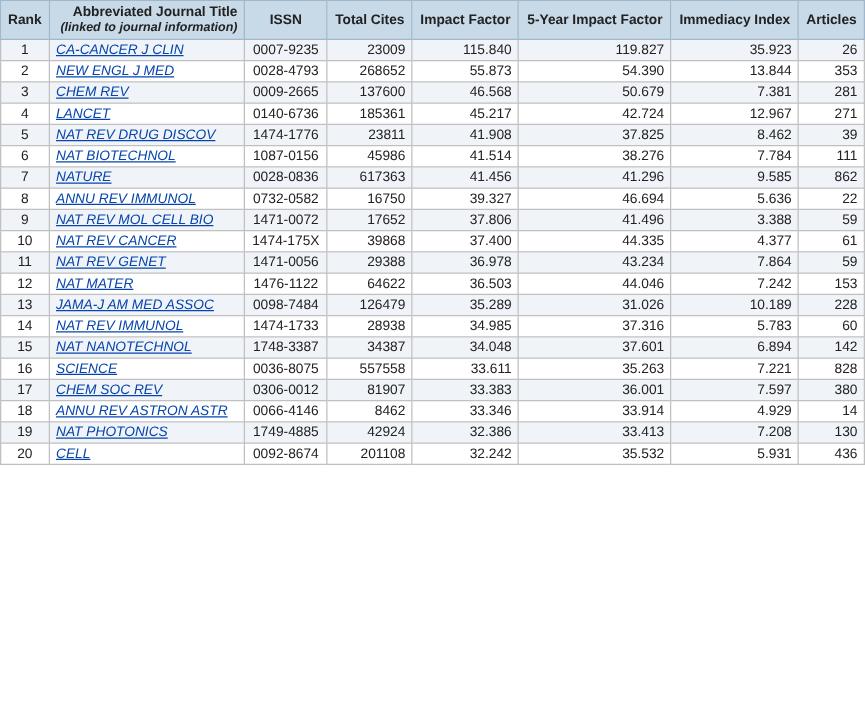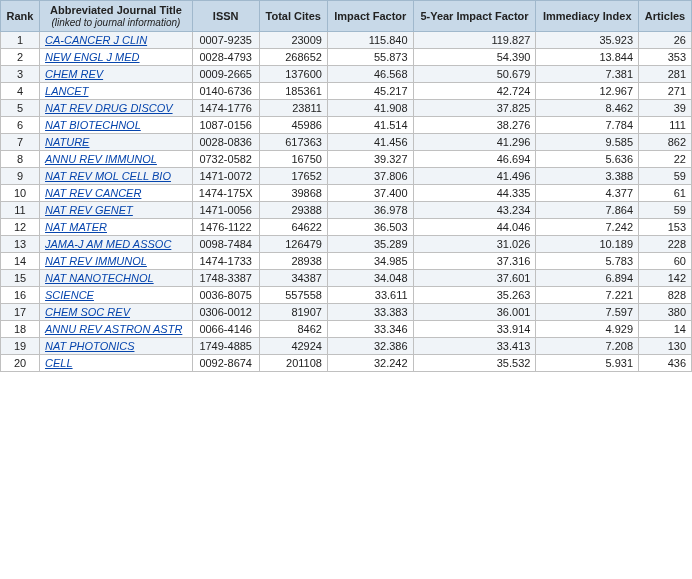--- a/index.html
+++ b/index.html
@@ -16,35 +16,35 @@
     th {
       background: #c8d9e8;
       border: 1px solid #a0b8cc;
       padding: 3px 5px;
       text-align: center;
       font-size: 11px;
       font-weight: bold;
       vertical-align: middle;
       color: #222;
     }
-    th.left { text-align: center; margin-left: 24px; }
+    th.left { text-align: right; margin-left: 24px; }
     td {
       border: 1px solid #c0c0c0;
       padding: 2px 5px;
       text-align: right;
       font-size: 11px;
       color: #222;
       vertical-align: middle;
     }
     td.left { text-align: left; font-style: italic; }
     td.center { text-align: center; }
     tr:nth-child(odd) td { background: #f0f4f8; }
     tr:nth-child(even) td { background: #ffffff; }
     a { color: #0645ad; text-decoration: underline; }
-    .header-sub { font-style: italic; font-weight: normal; font-size: 10px; }
+    .header-sub { font-style: italic; font-weight: bold; font-size: 10px; }
   </style>
 </head>
 <body>
 
 <table>
   <thead>
     <tr>
       <th rowspan="2">Rank</th>
       <th rowspan="2" class="left">
         <span>Abbreviated Journal Title</span><br>

